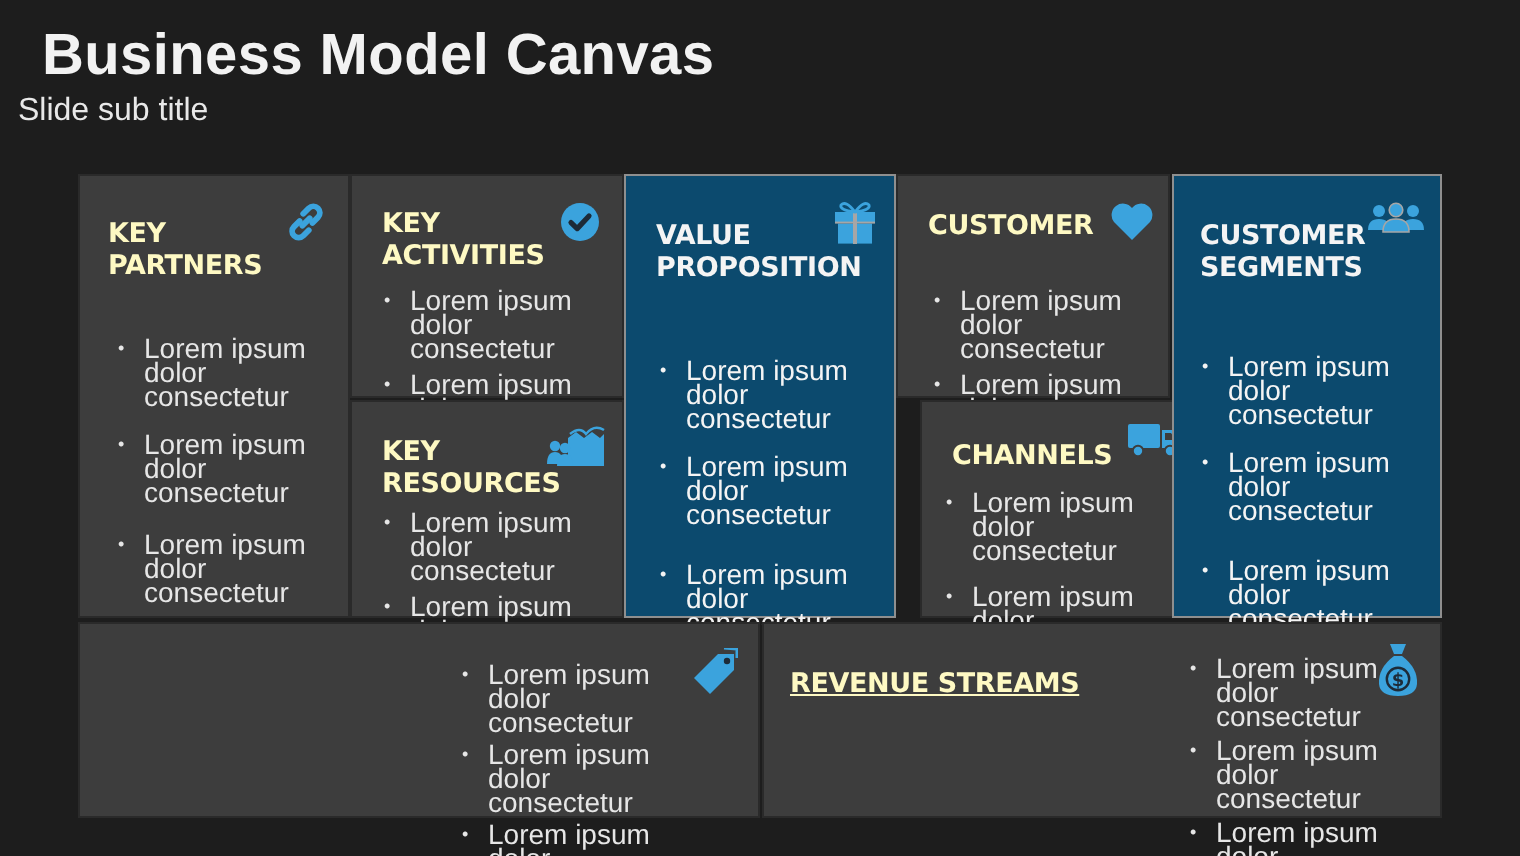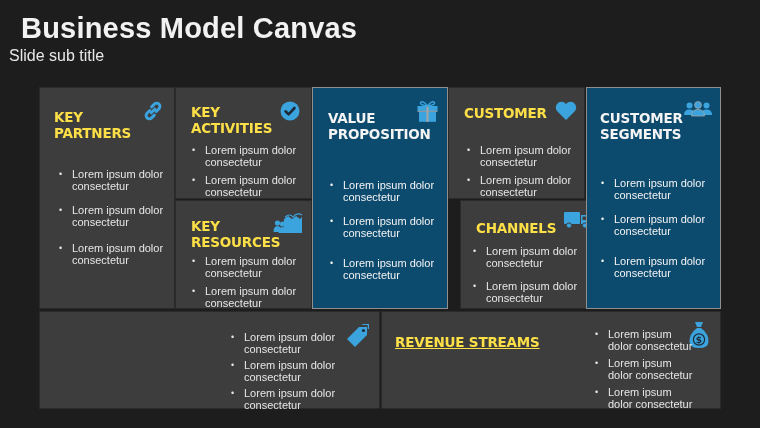--- a/index.html
+++ b/index.html
@@ -24,34 +24,34 @@
     background: #3d3d3d;
     border: 1px solid #2a2a2a;
   }
   .block.light { background: #0c4a6e; border-color: #8f8f8f; }
   .heading {
     position: absolute;
     font-family: "DejaVu Sans", sans-serif;
     font-weight: bold;
     font-size: 13.5px;
     line-height: 16px;
-    color: #fde047;
+    color: #fef9c3;
     letter-spacing: -0.2px;
   }
   .light .heading { color: #f4f4f4; }
   .icon { position: absolute; }
   .icon svg { display: block; }
   ul.bullets {
     position: absolute;
     list-style: none;
   }
   ul.bullets li {
     position: relative;
     padding-left: 14px;
-    font-size: 11px;
+    font-size: 14px;
     line-height: 12px;
     color: #e6e6e6;
     width: 120px;
   }
   .light ul.bullets li { color: #f4f4f4; }
   ul.bullets li::before {
     content: "\2022";
     position: absolute; left: 1px; top: 0;
     font-size: 9px;
   }

